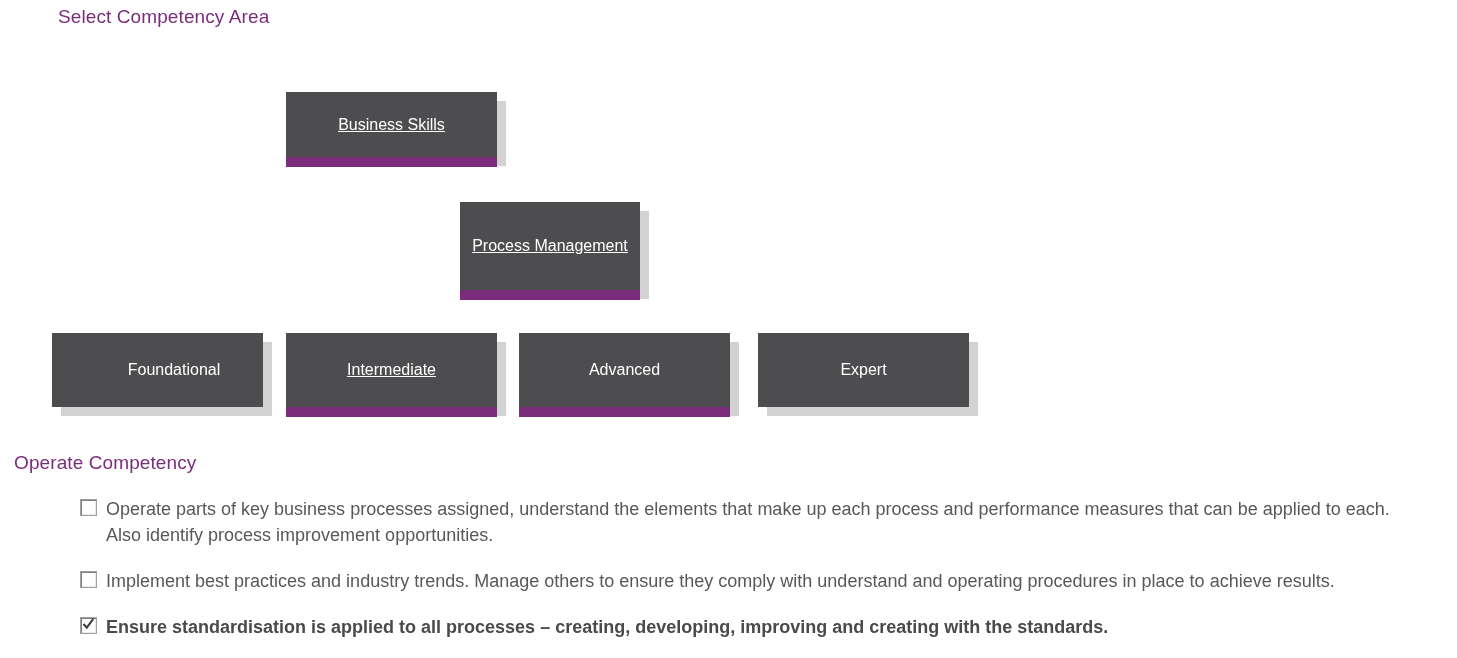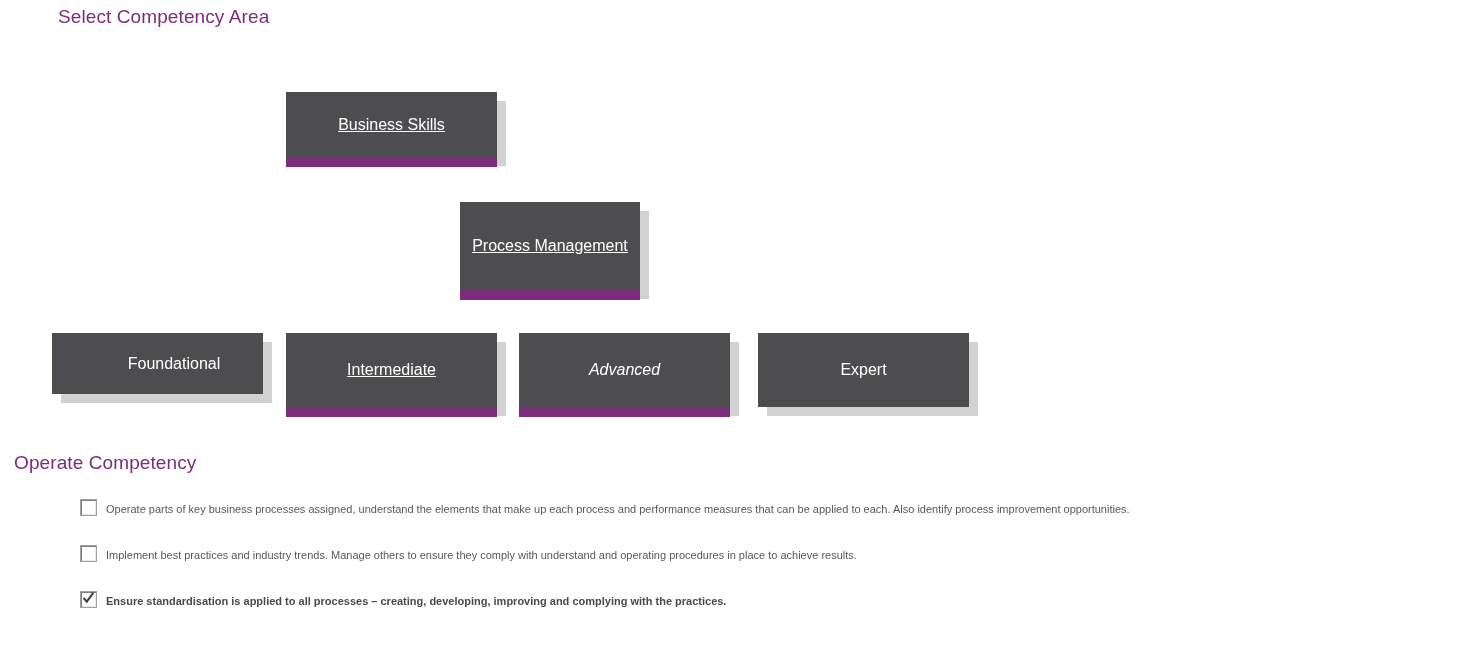--- a/index.html
+++ b/index.html
@@ -68,38 +68,38 @@
     bottom: -10px;
     width: 100%;
     height: 10px;
     background: #7b2d7b;
     clip-path: polygon(0 0, 100% 0, calc(100% + 8px) 100%, -8px 100%);
   }
 
   
   #tile-business-skills     { left: 286px; top: 92px;  width: 211px; height: 65px; }
   #tile-process-management  { left: 460px; top: 202px; width: 180px; height: 88px; }
-  #tile-foundational        { left: 52px;  top: 333px; width: 211px; height: 61px; padding-left: 43px; }
+  #tile-foundational        { left: 52px;  top: 333px; width: 211px; height: 74px; padding-left: 43px; }
   #tile-intermediate        { left: 286px; top: 333px; width: 211px; height: 74px; }
-  #tile-advanced            { left: 519px; top: 333px; width: 211px; height: 74px; font-style: italic; }
+  #tile-advanced            { left: 519px; top: 333px; width: 211px; height: 74px; }
   #tile-expert              { left: 758px; top: 333px; width: 211px; height: 74px; }
 
   
   .competency-list {
     position: absolute;
     left: 80px;
     top: 496px;
     width: 1340px;
   }
   .competency-item {
     position: relative;
     padding-left: 26px;
     margin-bottom: 20px;
     color: #58585b;
-    font-size: 11px;
+    font-size: 18px;
     line-height: 26px;
   }
   .competency-item.selected {
     font-weight: bold;
     color: #4a4a4d;
   }
   .competency-item .cb {
     position: absolute;
     left: 0;
     top: 3px;
@@ -185,18 +185,18 @@
       <span class="item-text">Implement best practices and industry trends. Manage others to ensure they comply with understand and operating procedures in place to achieve results.</span>
     </div>
 
     <div class="competency-item selected">
       <span class="cb">
         <span class="cb-box"></span>
         <svg class="cb-tick" viewBox="0 0 11 13">
           <path d="M0.5 6 L3.8 9.6 L10.3 0.8" fill="none" stroke="#3c3c3c" stroke-width="2.1"></path>
         </svg>
       </span>
-      <span class="item-text">Ensure standardisation is applied to all processes – creating, developing, improving and complying with the practices.</span>
+      <span class="item-text">Ensure standardisation is applied to all processes – creating, developing, improving and creating with the standards.</span>
     </div>
 
   </div>
 
 </div>
 
 </body></html>

